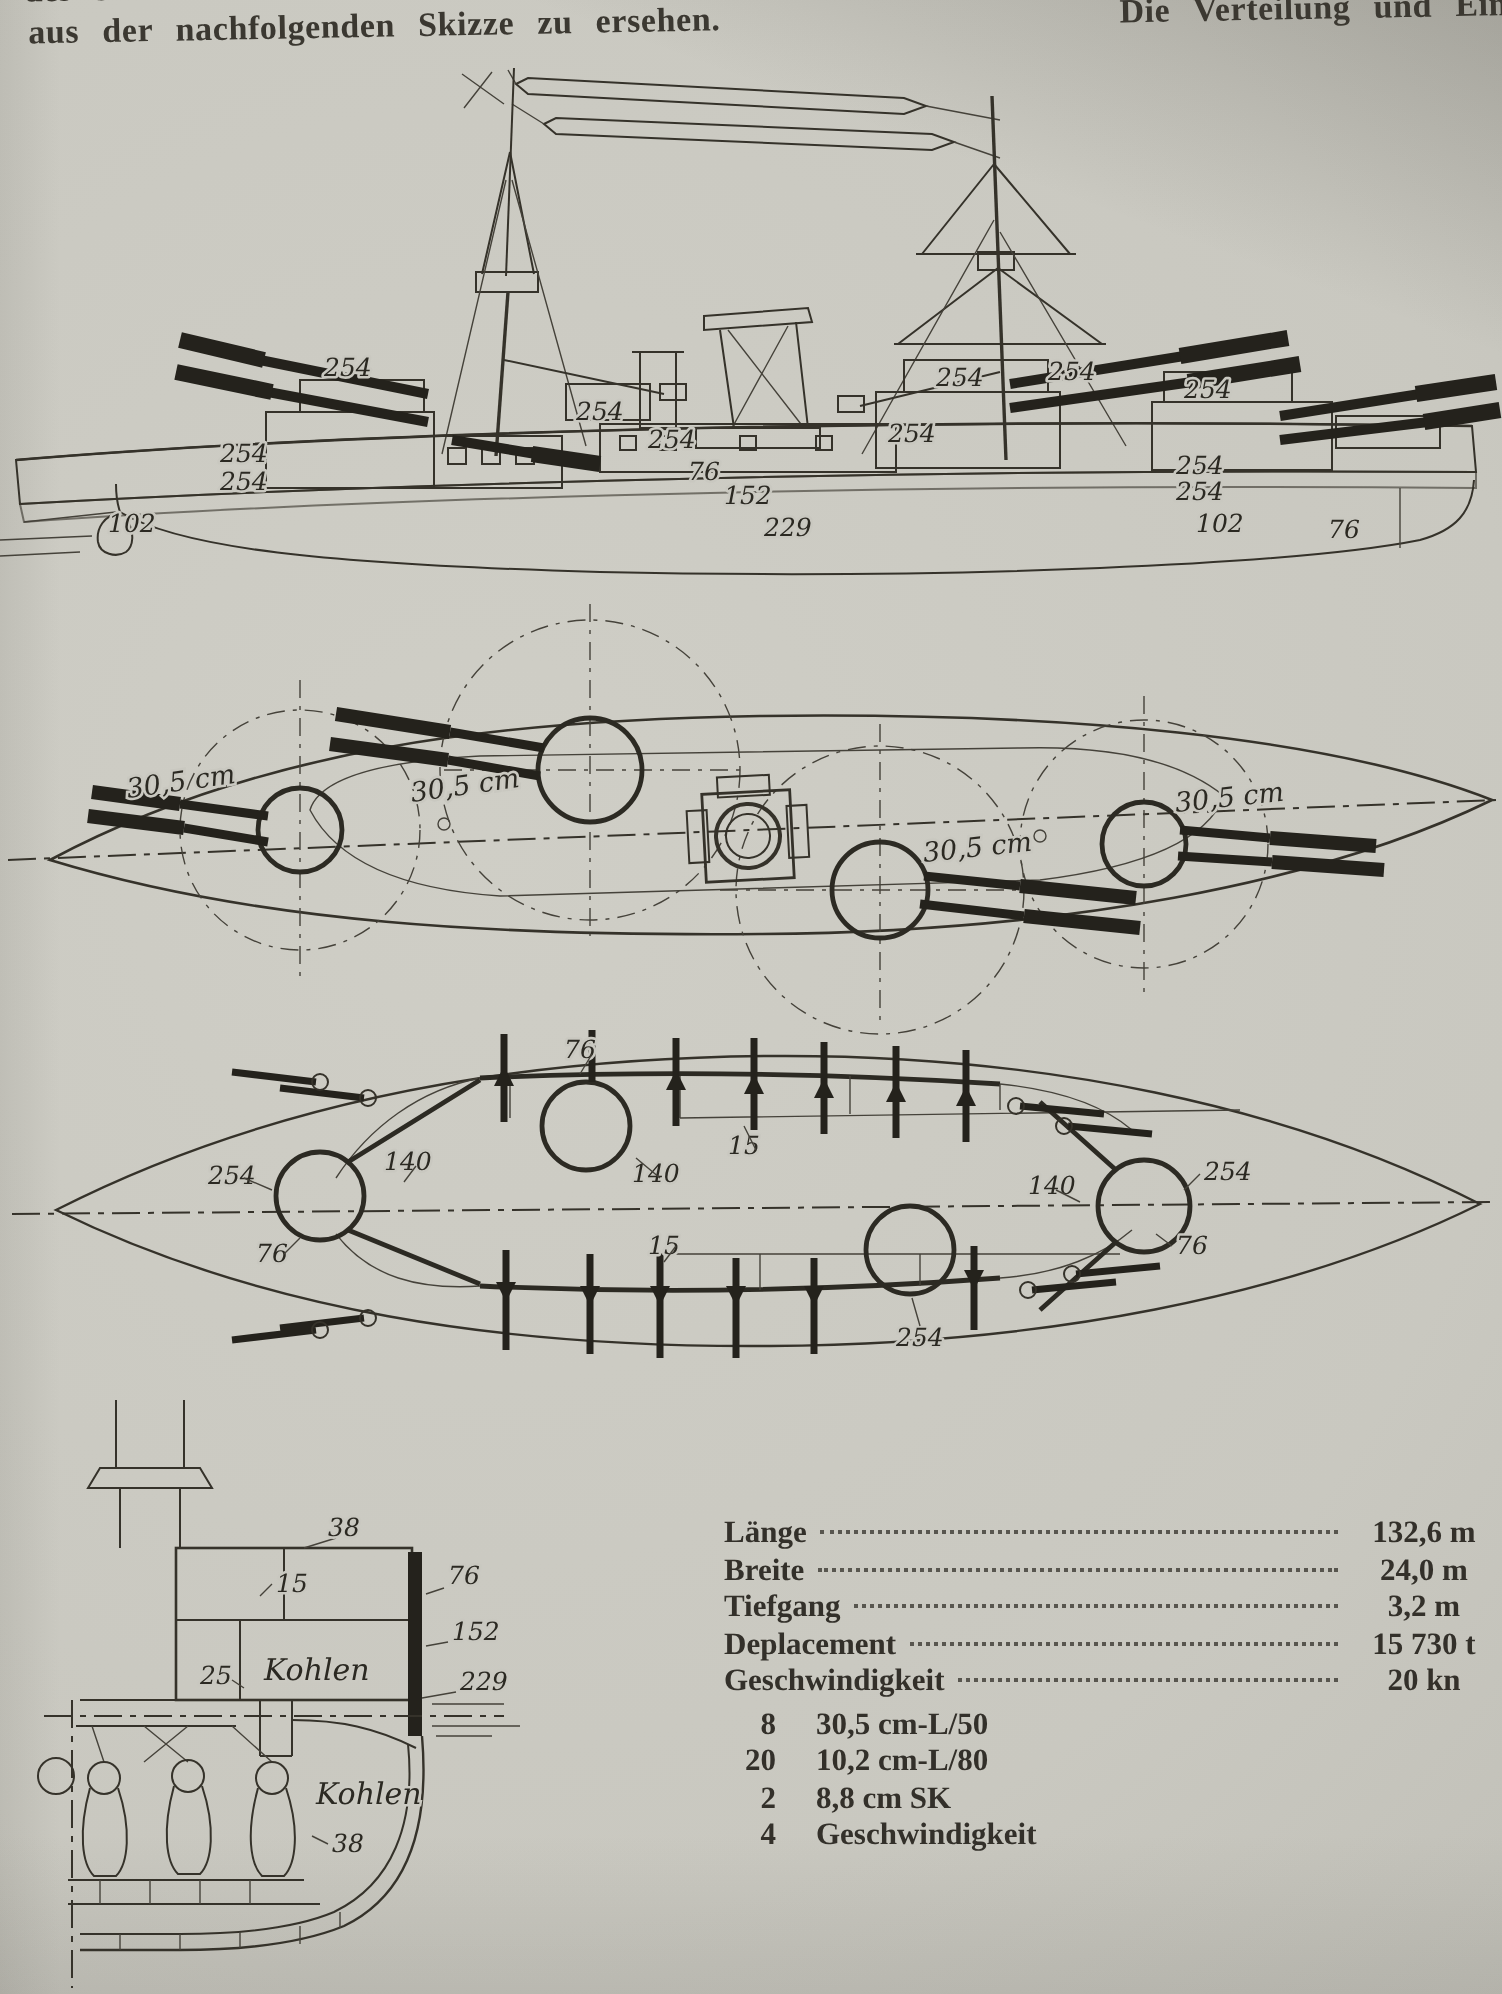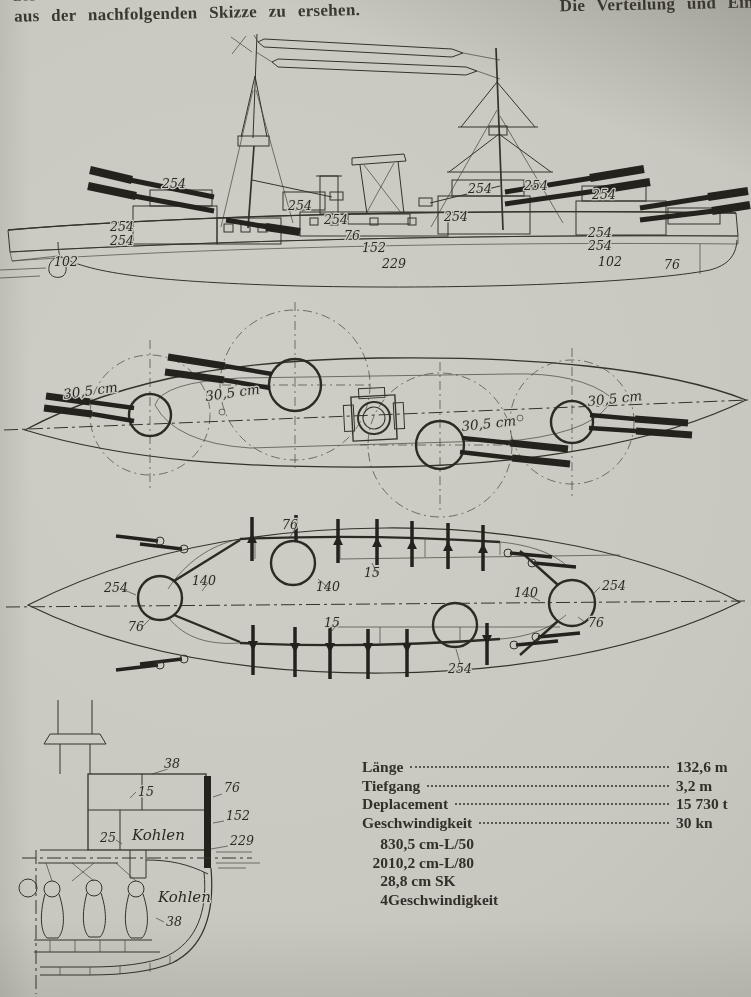--- a/index.html
+++ b/index.html
@@ -23,25 +23,25 @@
   .bar{stroke:#24221c;fill:none;stroke-linecap:butt;}
   .dash{stroke-dasharray:14 4 3 4;}
   .dash2{stroke-dasharray:9 4 2 4;}
   .dim{font:italic 12.5px "DejaVu Serif",serif;fill:#2b2922;paint-order:stroke;stroke:#c9c8c0;stroke-width:2.6px;stroke-linejoin:round;}
   .cal{font:italic 13.5px "DejaVu Serif",serif;fill:#2b2922;paint-order:stroke;stroke:#c9c8c0;stroke-width:2.6px;}
   .koh{font:italic 15px "DejaVu Serif",serif;fill:#2b2922;paint-order:stroke;stroke:#cbcac2;stroke-width:2.4px;}
   .specs{position:absolute;left:362px;top:758px;width:386px;font-size:15.5px;font-weight:bold;color:#33302a;}
   .srow{display:flex;align-items:baseline;height:18.6px;}
   .slabel{white-space:nowrap;}
   .leader{flex:1;border-bottom:2px dotted rgba(50,47,40,.75);margin:0 7px;transform:translateY(-4px);}
-  .sval{min-width:72px;text-align:left;white-space:nowrap;}
+  .sval{min-width:72px;text-align:center;white-space:nowrap;}
   .arm{margin-top:3px;}
   .arow{display:flex;height:18.4px;}
   .acount{width:26px;text-align:right;}
-  .adesc{}
+  .adesc{margin-left:20px;}
 </style>
 </head>
 <body>
 
 <div class="page">
 
   <div class="headtext">
     <div class="l1">
       <span>des J</span>
 
@@ -326,33 +326,38 @@
     </g>
   </svg>
 
   <div class="specs">
     <div class="srow">
       <span class="slabel">Länge</span>
       <span class="leader"></span>
       <span class="sval">132,6 m</span>
     </div>
     <div class="srow">
+      <span class="slabel">Breite</span>
+      <span class="leader"></span>
+      <span class="sval">24,0 m</span>
+    </div>
+    <div class="srow">
       <span class="slabel">Tiefgang</span>
       <span class="leader"></span>
       <span class="sval">3,2 m</span>
     </div>
     <div class="srow">
       <span class="slabel">Deplacement</span>
       <span class="leader"></span>
       <span class="sval">15 730 t</span>
     </div>
     <div class="srow">
       <span class="slabel">Geschwindigkeit</span>
       <span class="leader"></span>
-      <span class="sval">30 kn</span>
+      <span class="sval">20 kn</span>
     </div>
     <div class="arm">
       <div class="arow">
         <span class="acount">8</span>
         <span class="adesc">30,5 cm-L/50</span>
       </div>
       <div class="arow">
         <span class="acount">20</span>
         <span class="adesc">10,2 cm-L/80</span>
       </div>

